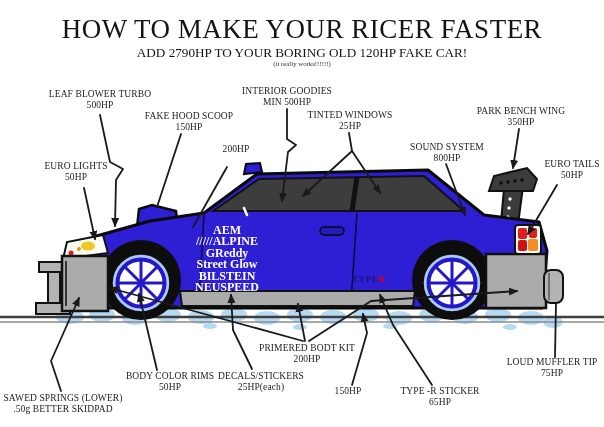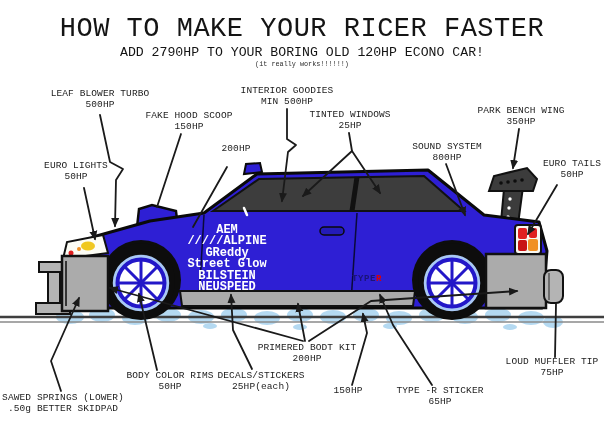--- a/index.html
+++ b/index.html
@@ -1,17 +1,17 @@
 <!DOCTYPE html>
 <html><head>
 <meta charset="utf-8">
 <style>
   html,body{margin:0;padding:0;background:#ffffff}
   .stage{position:relative;width:604px;height:427px;background:#ffffff;
-         font-family:Liberation Mono, monospace;overflow:hidden}
+         font-family:Liberation Serif, serif;overflow:hidden}
   svg{position:absolute;left:0;top:0}
   .hdr{position:absolute;left:0;right:0;text-align:center;color:#141414;white-space:nowrap}
   .title{top:14px;font-size:27px;letter-spacing:.5px}
   .subtitle{top:45px;font-size:13.2px}
   .fineprint{top:60px;font-size:6.8px;color:#2b2b2b}
   .callout{position:absolute;transform:translateX(-50%);text-align:center;
            font-size:9.5px;line-height:10.6px;color:#1c1c1c;white-space:nowrap;letter-spacing:.1px}
   .callout span{display:block}
   .door-text{position:absolute;left:227px;top:225px;transform:translateX(-50%);
              text-align:center;color:#ffffff;font-size:12px;font-weight:bold;
@@ -152,21 +152,21 @@
       <path d="M303,341 L110,288" marker-end="url(#ah)"></path>
       <path d="M305,341 L298,304" marker-end="url(#ah)"></path>
       <path d="M309,341 L371,301 L517,291" marker-end="url(#ah)"></path>
       <path d="M352,385 L367,333 L363,314" marker-end="url(#ah)"></path>
       <path d="M432,385 L393,325 L380,295" marker-end="url(#ah)"></path>
       <path d="M555,357 L556,304"></path>
     </g>
   </svg>
 
   <div class="hdr title">HOW TO MAKE YOUR RICER FASTER</div>
-  <div class="hdr subtitle">ADD 2790HP TO YOUR BORING OLD 120HP ECONO CAR!</div>
+  <div class="hdr subtitle">ADD 2790HP TO YOUR BORING OLD 120HP FAKE CAR!</div>
   <div class="hdr fineprint">(it really works!!!!!!)</div>
 
   <div class="callout" style="left:100px;top:89px">
       <span>LEAF BLOWER TURBO</span>
       <span>500HP</span>
     </div>
   <div class="callout" style="left:189px;top:111px">
       <span>FAKE HOOD SCOOP</span>
       <span>150HP</span>
     </div>

